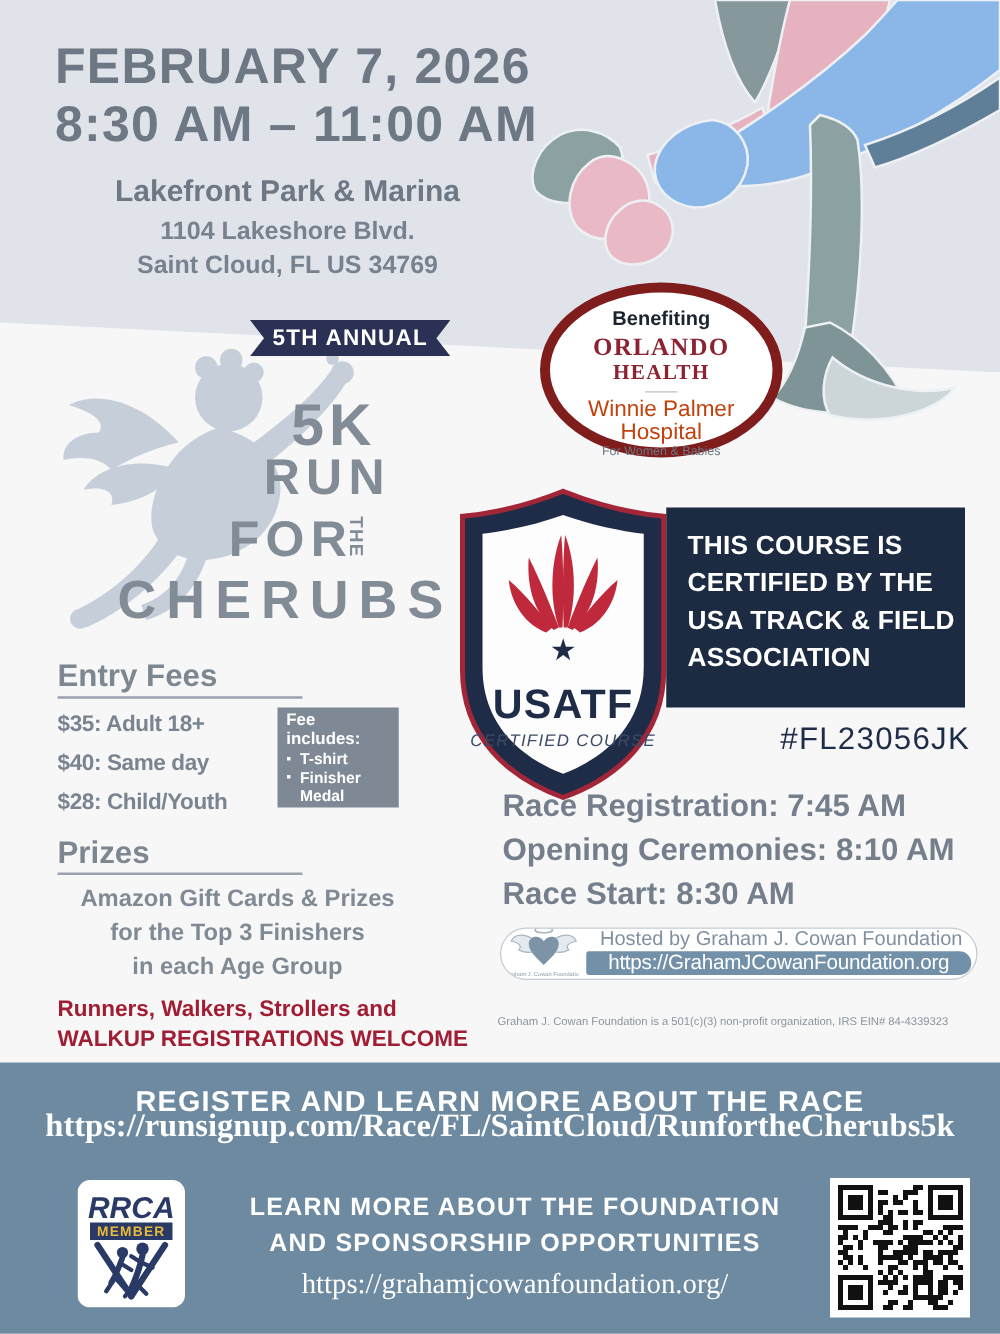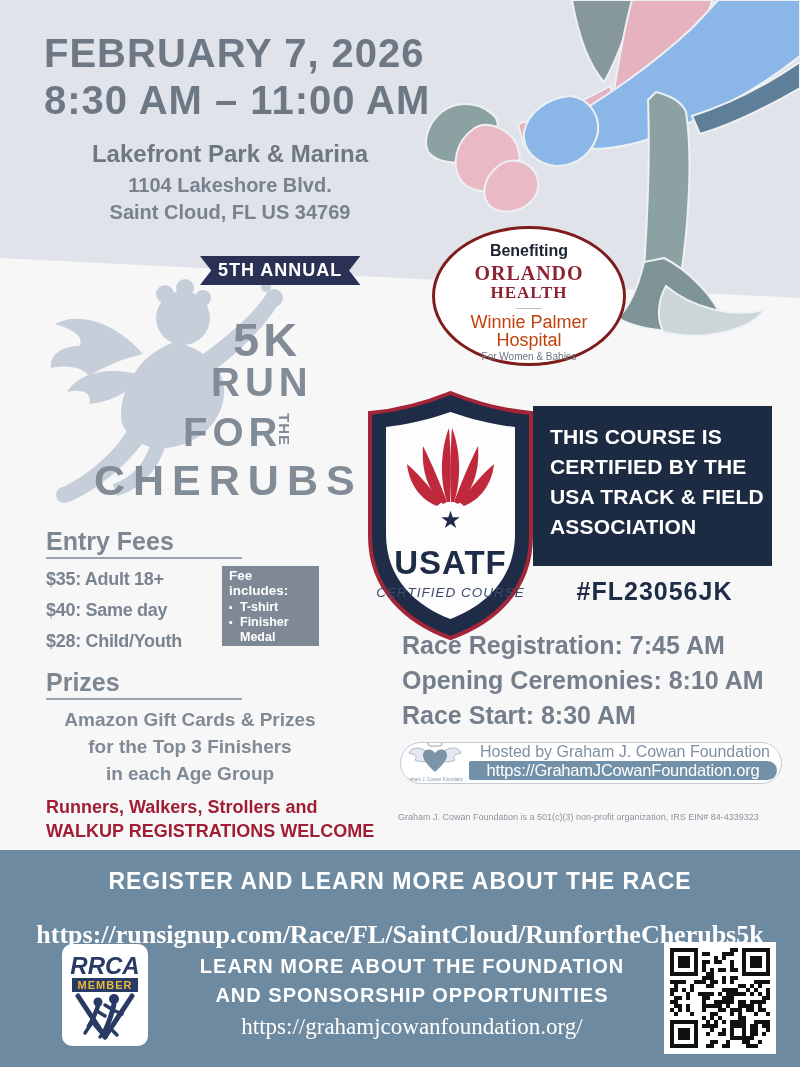--- a/index.html
+++ b/index.html
@@ -9,21 +9,21 @@
              clip-path:polygon(0 0,100% 0,100% 298px,0 258px); }
   .abs { position:absolute; }
 
   
   .date-block { left:44px; top:30px; color:#6e7884; font-weight:bold; font-size:40px; line-height:47px; letter-spacing:1px; }
   .venue-block { left:40px; top:140px; width:380px; text-align:center; color:#6e7884; }
   .venue-name { font-size:24px; font-weight:bold; margin-bottom:4px; }
   .venue-addr { font-size:20px; font-weight:bold; color:#78828e; line-height:27px; }
 
   
-  .benefit { left:432px; top:226px; width:194px; height:140px; background:#fff; border:3px solid #7f1d1d;
+  .benefit { left:432px; top:226px; width:194px; height:140px; background:#fff; border:8px solid #7f1d1d;
              border-radius:50%; text-align:center; z-index:5; padding-top:13px; }
   .benefit .b-label { font-size:16px; font-weight:bold; color:#1c2430; }
   .benefit .oh { font-family:"Liberation Serif","DejaVu Serif",serif; font-weight:bold; color:#8c2332; letter-spacing:1px; }
   .benefit .oh1 { font-size:20px; margin-top:2px; }
   .benefit .oh2 { font-size:17px; margin-top:-2px; }
   .benefit .divider { width:26px; height:1px; background:#b9c2c9; margin:5px auto 4px; }
   .benefit .wp { font-size:18px; font-weight:normal; color:#c2410c; line-height:18px; }
   .benefit .tag { font-size:10px; color:#6c7680; margin-top:2px; }
 
   
@@ -49,41 +49,41 @@
   .feebox li::before { content:"▪"; position:absolute; left:0; top:0; font-size:11px; }
 
   
   .prizelines { left:30px; top:706px; width:320px; text-align:center; font-size:19px; font-weight:bold;
                 color:#808a95; line-height:27px; }
   .welcome { left:46px; top:795px; font-size:18px; font-weight:bold; color:#a11d33; line-height:24px; }
 
   
   .certbox { left:533px; top:406px; width:239px; height:160px; background:#1c2b42; color:#fff;
              padding:16px 0 0 17px; font-size:21px; font-weight:bold; line-height:30px; letter-spacing:0.2px; }
-  .courseid { left:533px; top:577px; width:243px; text-align:center; font-size:25px; font-weight:bold;
+  .courseid { left:533px; top:577px; width:243px; text-align:right; font-size:25px; font-weight:normal;
               color:#1e2c47; letter-spacing:1px; }
 
   .schedule { left:402px; top:628px; font-size:25px; font-weight:600; color:#747f8b; line-height:35px; }
 
   
   .pill { left:400px; top:742px; width:382px; height:42px; background:#fff; border:1px solid #c3ccd4;
           border-radius:29px; display:flex; overflow:hidden; }
   .pill-logo { width:68px; display:flex; align-items:center; justify-content:center; }
   .pill-right { flex:1; display:flex; flex-direction:column; }
   .pill-hosted { flex:1; display:flex; align-items:center; justify-content:center; font-size:16px; color:#8090a0; }
   .pill-bar { height:28px; margin:0 4px 4px 0; background:#7291a8; border-radius:5px 24px 24px 5px;
               display:flex; align-items:center; justify-content:center; color:#fff; font-weight:normal;
               font-size:16.5px; letter-spacing:-0.2px; }
   .fineprint { left:398px; top:812px; width:392px; font-size:9px; color:#8a949e; }
 
   
   .footband { left:0; top:850px; width:800px; height:217px; background:#6d8aa0; }
   .f-reg-head { left:0; top:868px; width:800px; text-align:center; color:#fff; font-size:23px;
                 font-weight:bold; letter-spacing:1px; }
-  .f-url1 { left:0; top:920px; width:800px; text-align:center; color:#fff; font-size:26px; font-weight:bold;
+  .f-url1 { left:0; top:886px; width:800px; text-align:center; color:#fff; font-size:26px; font-weight:bold;
             font-family:"Liberation Serif","DejaVu Serif",serif; }
   .f-found { left:172px; top:952px; width:480px; text-align:center; color:#fff; font-size:20px;
              font-weight:bold; letter-spacing:1px; line-height:29px; }
   .f-url2 { left:172px; top:1014px; width:480px; text-align:center; color:#fff; font-size:23px; font-weight:normal;
             font-family:"Liberation Serif","DejaVu Serif",serif; }
   a { color:inherit; text-decoration:none; }
 </style>
 </head>
 <body>
 

